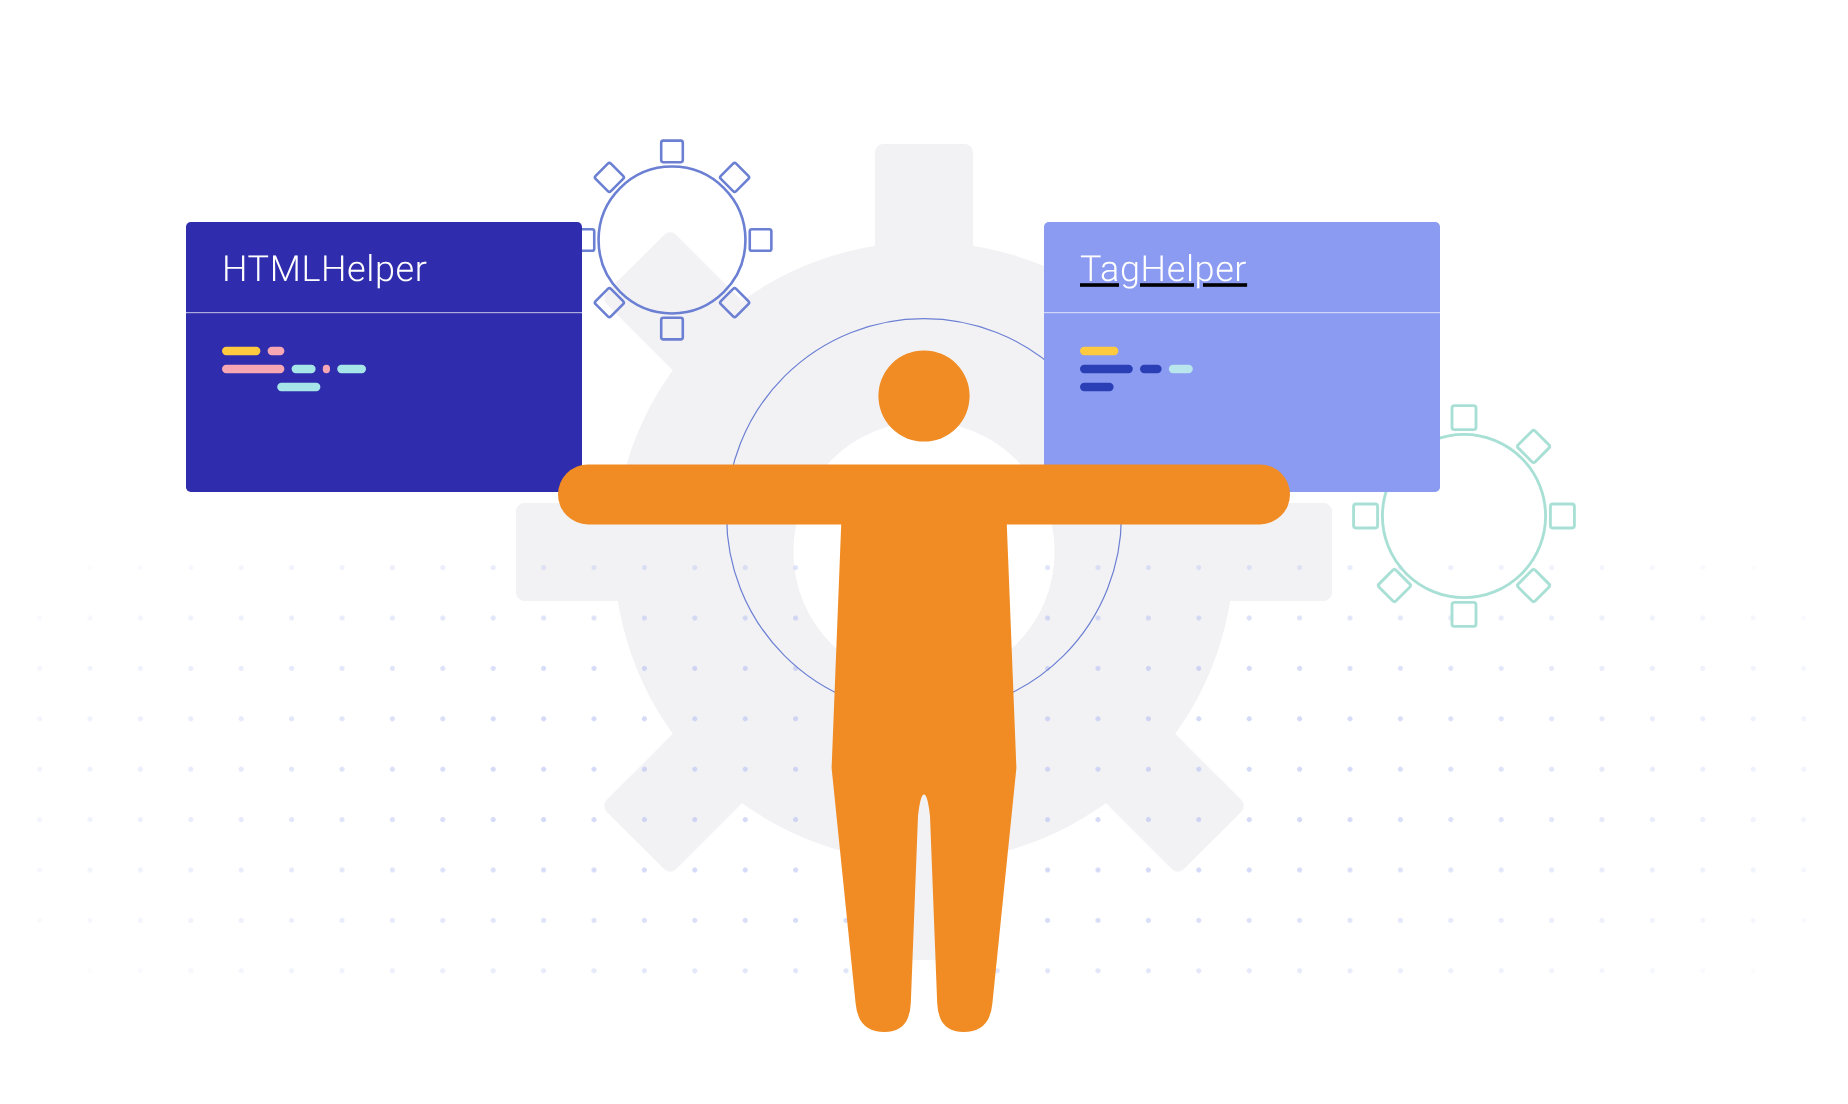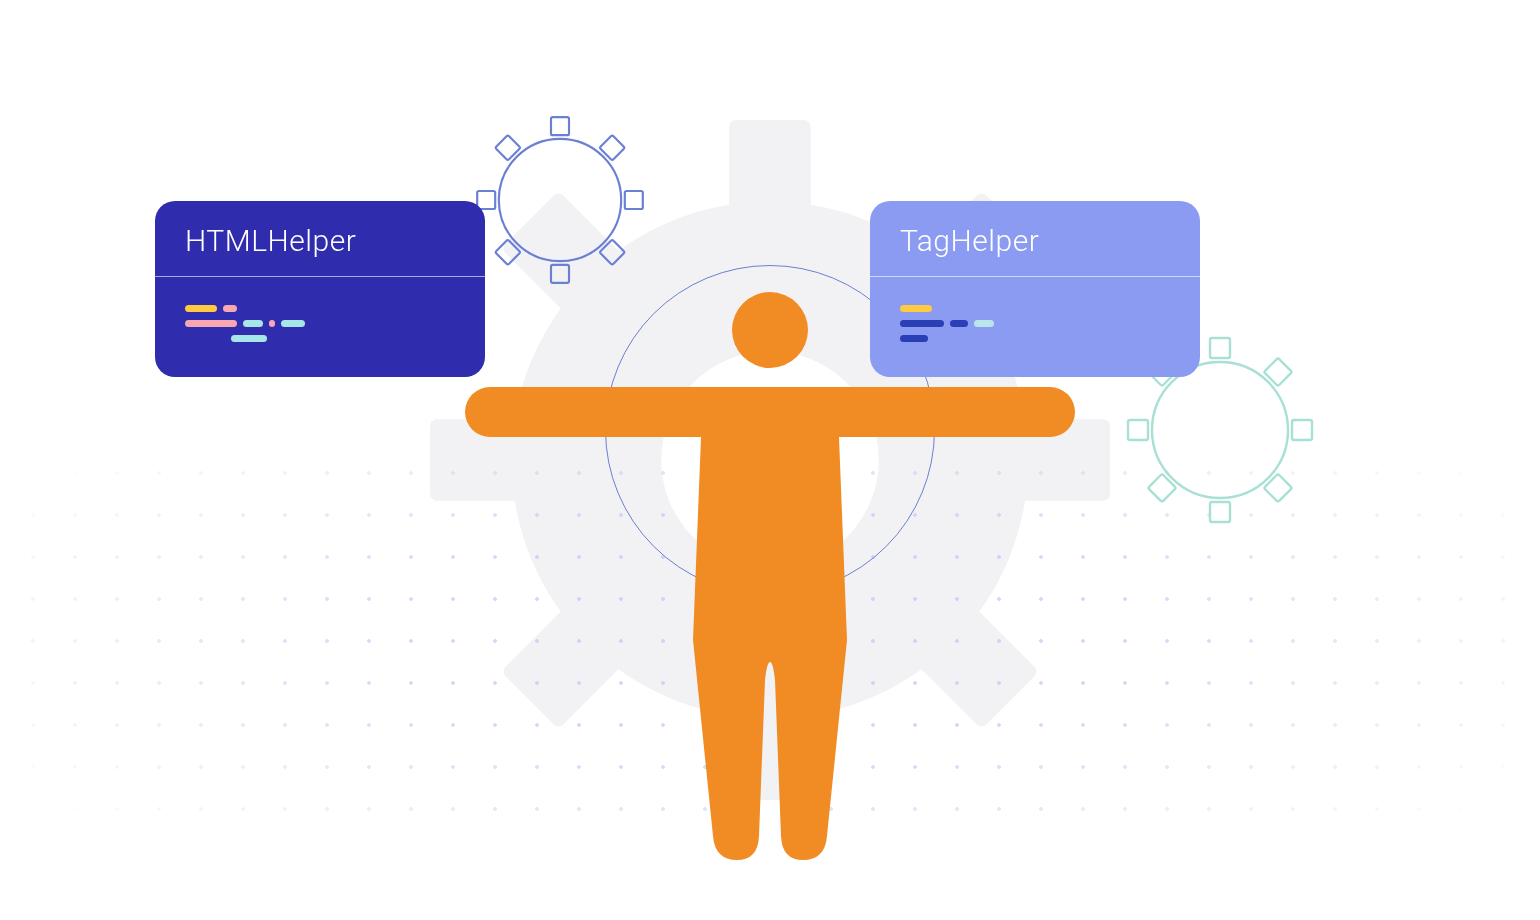--- a/index.html
+++ b/index.html
@@ -68,35 +68,35 @@
     top: 330px;
     width: 200px;
     height: 200px;
     pointer-events: none;
   }
 
   
   .card {
     position: absolute;
     width: 330px;
-    height: 176px;
-    border-radius: 20px;
+    height: 225px;
+    border-radius: 4px;
     overflow: hidden;
     box-shadow: 0 2px 0 rgba(0,0,0,0);
-    margin-top: 16px;
   }
   .card-left {
     left: 155px;
     top: 185px;
     background: #2f2dad;
   }
   .card-right {
     left: 870px;
     top: 185px;
     background: #8b9bf2;
+    text-decoration: underline;
   }
   .card-title {
     color: #ffffff;
     font-size: 30px;
     font-weight: 300;
     padding: 22px 30px 18px 30px;
     letter-spacing: 0.5px;
   }
   .card-divider {
     height: 1px;

